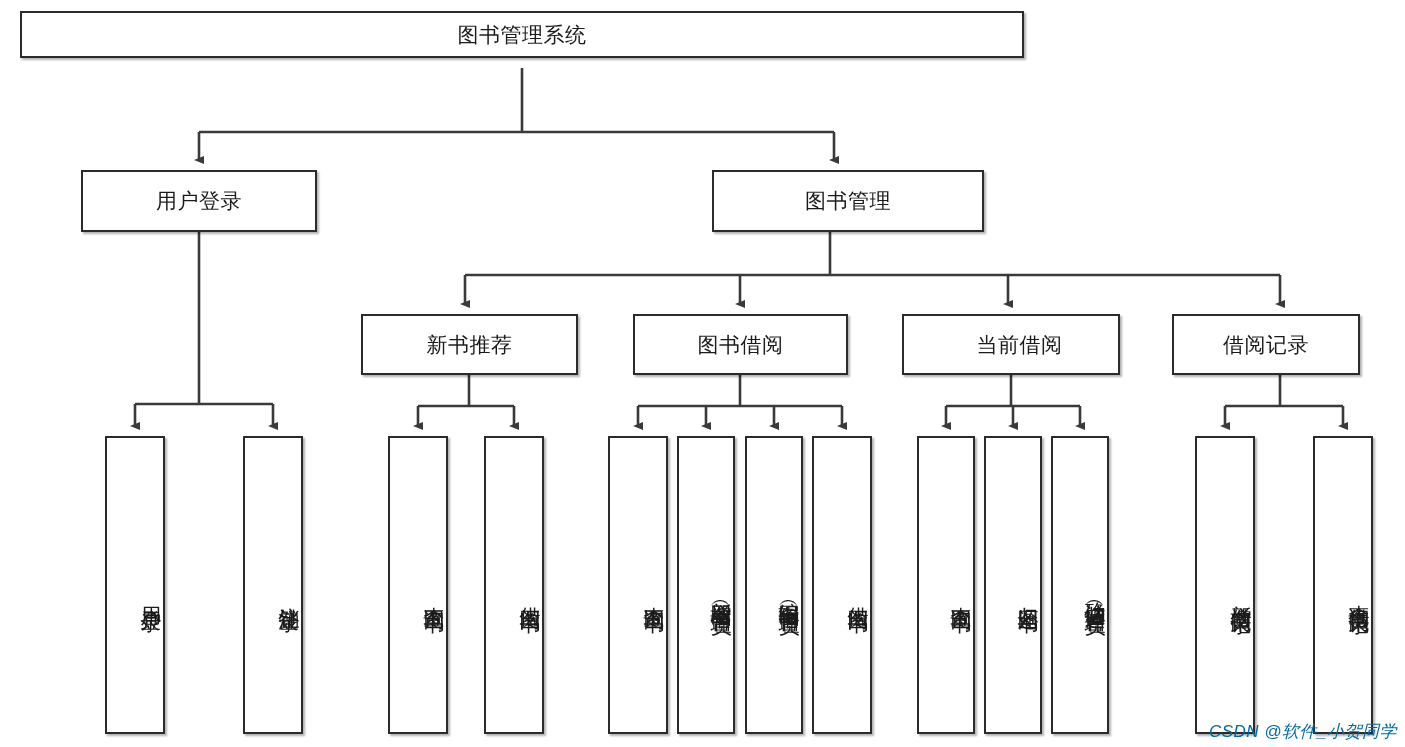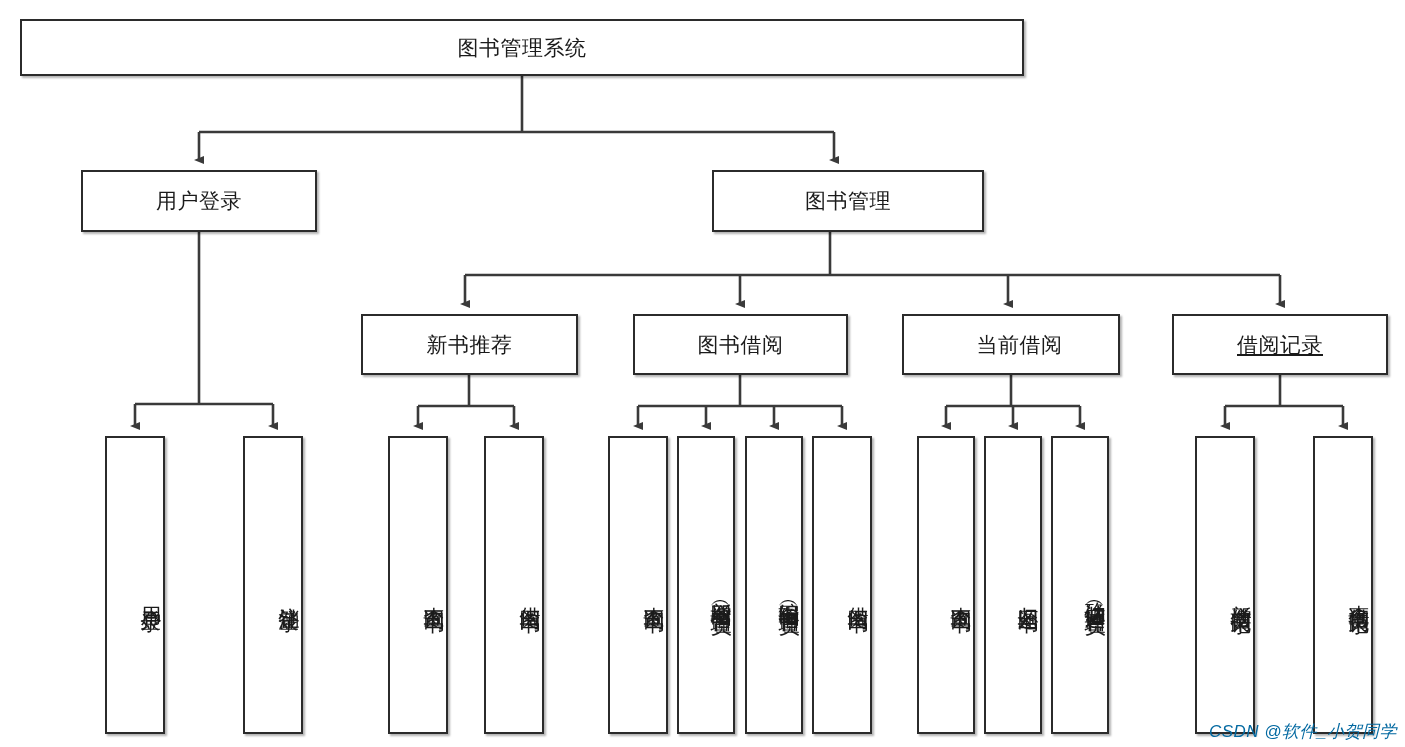--- a/index.html
+++ b/index.html
@@ -114,29 +114,29 @@
       <path d="M1013,406 L1013,426" marker-end="url(#arrow)"></path>
       <path d="M1080,406 L1080,426" marker-end="url(#arrow)"></path>
 
       <path d="M1280,375 L1280,406"></path>
       <path d="M1225,406 L1343,406"></path>
       <path d="M1225,406 L1225,426" marker-end="url(#arrow)"></path>
       <path d="M1343,406 L1343,426" marker-end="url(#arrow)"></path>
     </g>
   </svg>
 
-  <div class="node horiz" id="node-root" style="left: 20px; top: 19px; width: 1004px; height: 57px;">图书管理系统</div>
+  <div class="node horiz" id="node-root" style="left: 20px; top: 11px; width: 1004px; height: 47px;">图书管理系统</div>
 
   <div class="node horiz" id="n-l2-0" style="left: 81px; top: 170px; width: 236px; height: 62px;">用户登录</div>
   <div class="node horiz" id="n-l2-1" style="left: 712px; top: 170px; width: 272px; height: 62px;">图书管理</div>
 
   <div class="node horiz" id="n-l3-1" style="left: 633px; top: 314px; width: 215px; height: 61px;">图书借阅</div>
   <div class="node horiz" id="n-l3-0" style="left: 361px; top: 314px; width: 217px; height: 61px;">新书推荐</div>
   <div class="node horiz" id="n-l3-2" style="left: 902px; top: 314px; width: 218px; height: 61px; padding-left: 17px;">当前借阅</div>
-  <div class="node horiz" id="n-l3-3" style="left: 1172px; top: 314px; width: 216px; height: 61px; text-decoration: underline;">借阅记录</div>
+  <div class="node horiz" id="n-l3-3" style="left: 1172px; top: 314px; width: 188px; height: 61px;">借阅记录</div>
 
   <div id="leaf-layer">
       <div class="node vert" style="left: 105px; top: 436px; width: 60px; height: 298px;">
         <span class="vtext">用户登录</span>
       </div>
       <div class="node vert" style="left: 243px; top: 436px; width: 60px; height: 298px;">
         <span class="vtext">注销登录</span>
       </div>
       <div class="node vert" style="left: 388px; top: 436px; width: 60px; height: 298px;">
         <span class="vtext">查询图书</span>

